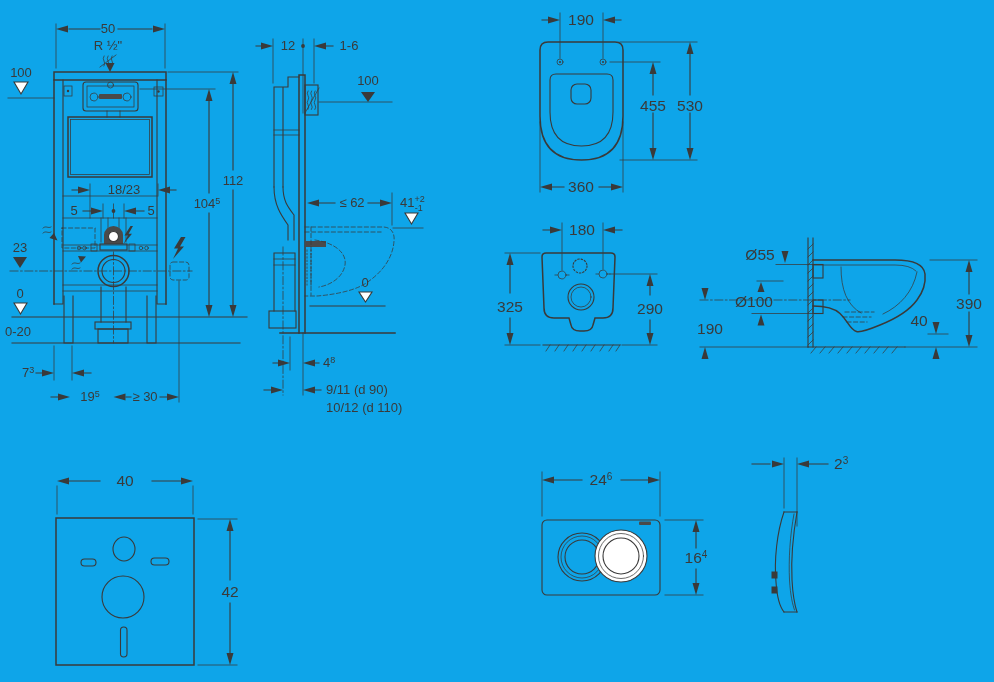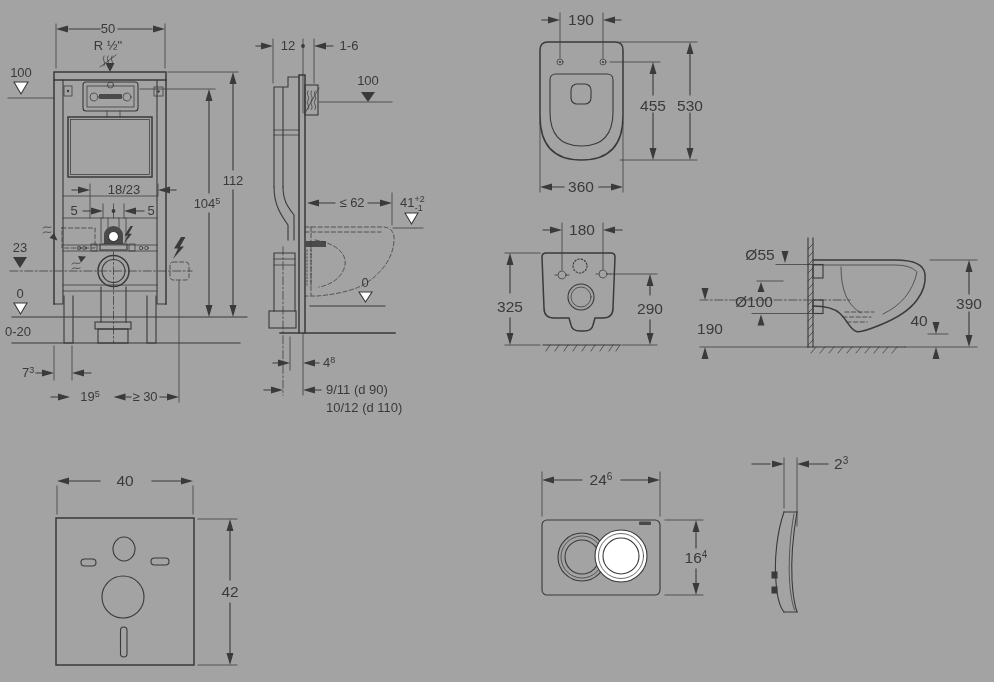--- a/index.html
+++ b/index.html
@@ -1,16 +1,16 @@
 <!DOCTYPE html>
 <html><head>
 <meta charset="utf-8">
 <style>
   html,body{margin:0;padding:0;background:#ffffff;}
-  #stage{position:relative;width:994px;height:682px;background:#a3a3a3;overflow:hidden;
+  #stage{position:relative;width:994px;height:682px;background:#0ea5e9;overflow:hidden;
          font-family:"Liberation Sans",sans-serif;}
   #stage svg{position:absolute;overflow:visible;}
   .ln{stroke:#3a3a3a;stroke-width:1.1;fill:none;stroke-linecap:square;}
   .tk{stroke-width:1.5;}
   .tn{stroke-width:0.75;}
   .dsh{stroke-dasharray:4 2.6;}
   .dd{stroke-dasharray:8 2.6 1.6 2.6;}
   .dt{stroke-dasharray:1.3 2.1;}
   .fil{fill:#3a3a3a;stroke:none;}
   .wopen{fill:#ffffff;stroke:#3a3a3a;stroke-width:1.1;}

